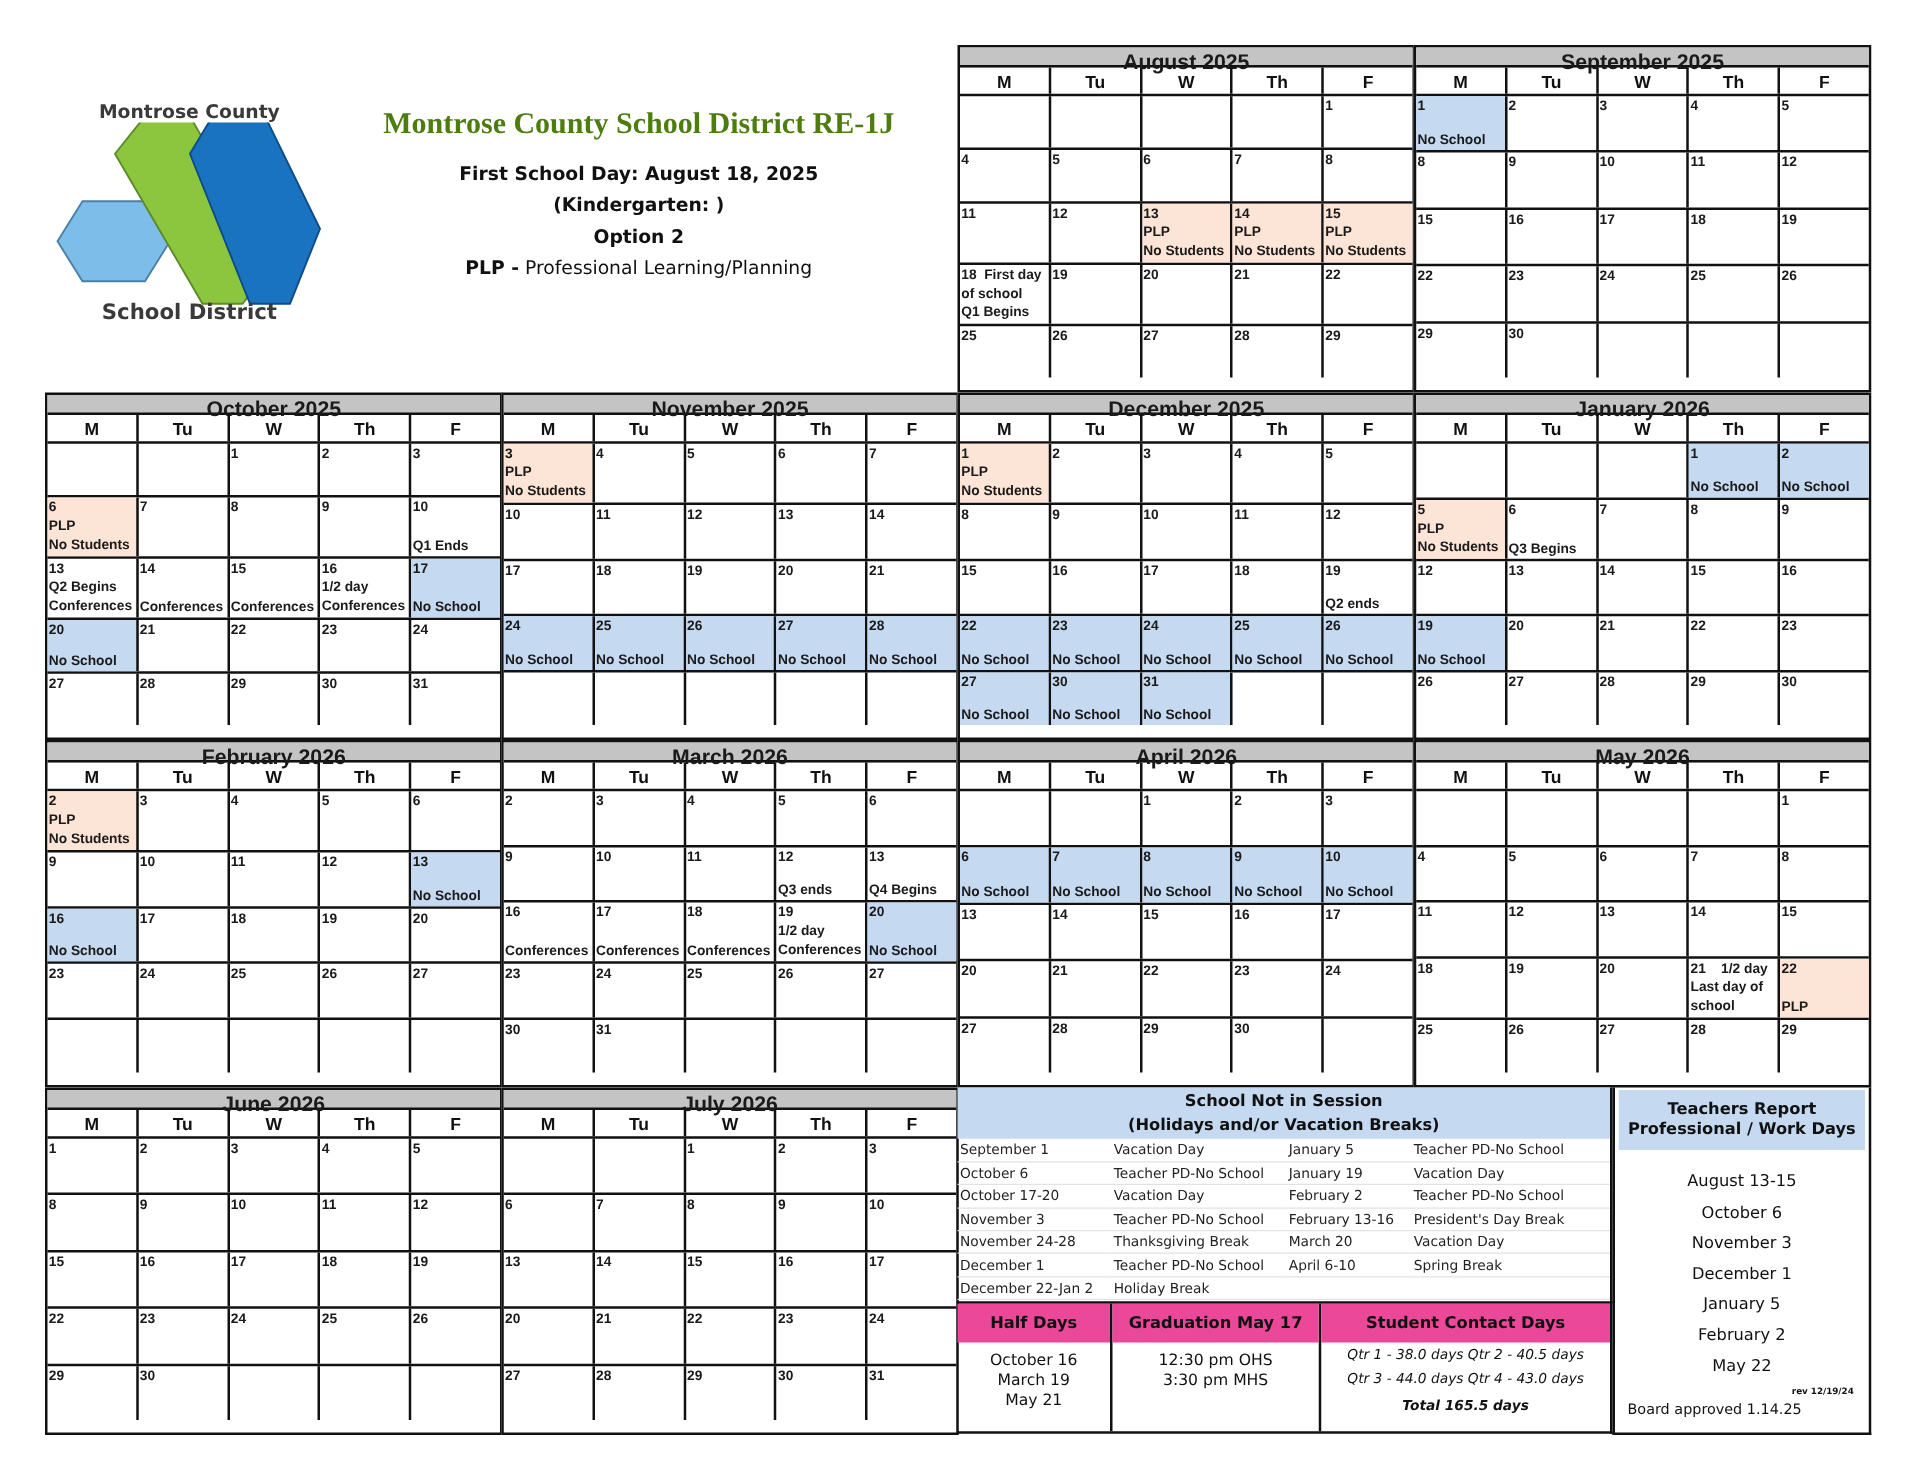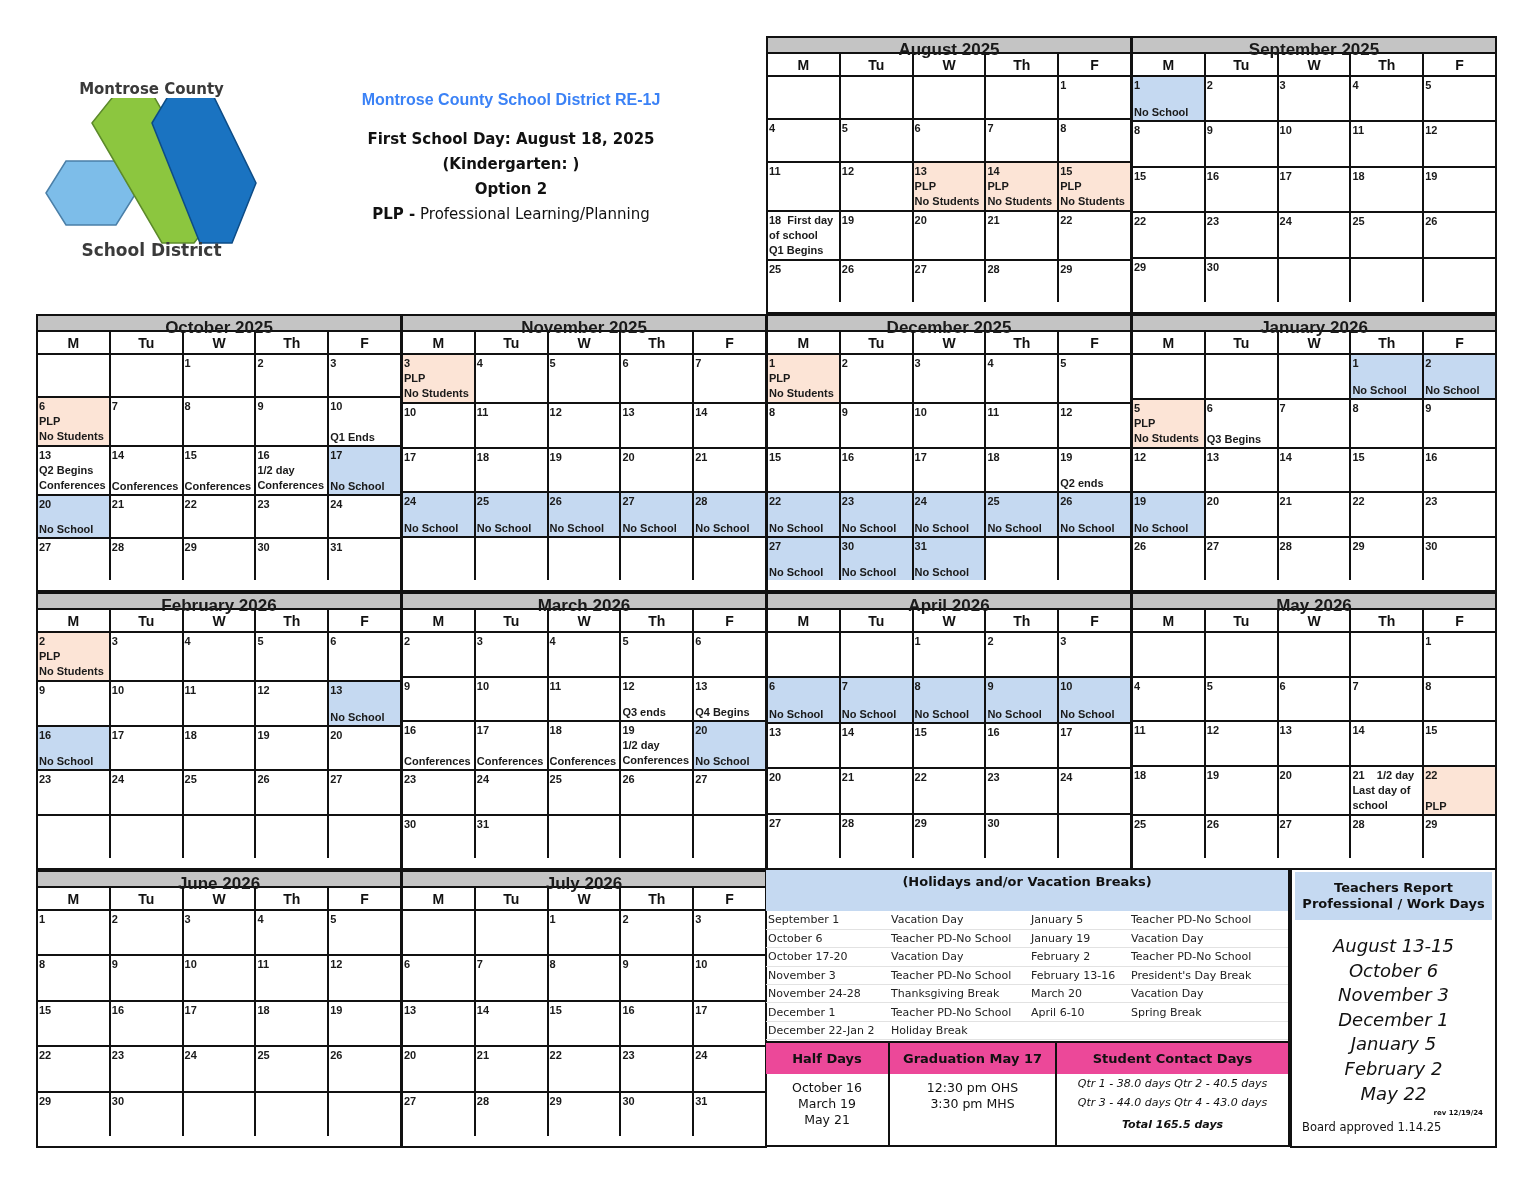--- a/index.html
+++ b/index.html
@@ -8,21 +8,21 @@
 
   .header-area { position: absolute; left: 36px; top: 36px; width: 730px; height: 278px; }
   .logo { position: absolute; left: 8px; top: 44px; width: 215px; height: 190px; }
   .logo-top { position: absolute; left: 0; top: 0; width: 215px; text-align: center;
     font-family: "DejaVu Sans", sans-serif; font-weight: bold; font-size: 15px; color: #3a3a3a; }
   .logo-bottom { position: absolute; left: 0; top: 160px; width: 215px; text-align: center;
     font-family: "DejaVu Sans", sans-serif; font-weight: bold; font-size: 17px; color: #3a3a3a; }
   .logo svg { position: absolute; left: 0; top: 18px; }
 
   .title-block { position: absolute; left: 225px; top: 50px; width: 500px; text-align: center; }
-  .title-line { font-family: Liberation Sans, sans-serif; font-weight: bold; font-size: 16px; line-height: 27px; color: #3b82f6; }
+  .title-line { font-family: Liberation Serif, serif; font-weight: bold; font-size: 24px; line-height: 27px; color: #4d7c0f; }
   .info-block { margin-top: 14px; font-family: "DejaVu Sans", sans-serif; font-size: 15px; line-height: 25px; }
   .info-block .b { font-weight: bold; }
   .plp-line .plp-key { font-weight: bold; }
 
   .month { position: absolute; width: 366px; height: 278px; border: 2px solid #111; background: #fff; }
   .month-title { height: 16px; background: #c4c4c4; border-bottom: 2px solid #111;
     text-align: center; font-weight: bold; font-size: 17px; line-height: 23px; color: #1a1a1a; }
   .dow-row { display: flex; height: 23px; border-bottom: 2px solid #111; }
   .dow { flex: 1; text-align: center; font-weight: bold; font-size: 14px; line-height: 22px; border-right: 2px solid #111; }
   .dow:last-child { border-right: none; }
@@ -55,21 +55,21 @@
   .half { width: 124px; }
   .grad { width: 167px; }
   .grad .bbox-body { }
   .contact { flex: 1; }
   .contact .bbox-body { font-size: 11px; line-height: 19px; padding-top: 0; font-style: italic; }
   .contact .total { font-weight: bold; margin-top: 3px; }
 
   .teachers { position: absolute; left: 1290px; top: 870px; width: 207px; height: 278px; border: 2px solid #111; border-top: none; }
   .t-head { background: #c5d9f1; margin: 2px 3px 0 3px; height: 48px; text-align: center; font-family: "DejaVu Sans", sans-serif;
     font-weight: bold; font-size: 13px; line-height: 16px; padding-top: 8px; }
-  .t-list { margin-top: 14px; text-align: center; font-family: "DejaVu Sans", sans-serif; font-size: 18px; line-height: 24.6px; font-style: italic; }
+  .t-list { margin-top: 14px; text-align: center; font-family: "DejaVu Sans", sans-serif; font-size: 13px; line-height: 24.6px; }
   .t-rev { position: absolute; right: 12px; top: 239px; font-family: "DejaVu Sans", sans-serif; font-size: 7px; font-weight: bold; }
   .t-board { position: absolute; left: 10px; top: 250px; font-family: "DejaVu Sans", sans-serif; font-size: 11.5px; }
 </style>
 </head>
 <body>
 
 <div class="header-area">
   <div class="logo">
     <div class="logo-top">Montrose County</div>
     <svg width="215" height="150" viewBox="0 0 215 150">
@@ -1314,20 +1314,21 @@
         </div>
         <div class="day">
           <span class="num"><span>31</span></span>
         </div>
       </div>
     </div>
   </div>
 
 <div class="legend-notsession">
   <div class="ns-head">
+    <div>School Not in Session</div>
     <div>(Holidays and/or Vacation Breaks)</div>
   </div>
   <table class="ns-table">
     <tbody>
       <tr>
           <td class="c1">September 1</td>
           <td class="c2">Vacation Day</td>
           <td class="c3">January 5</td>
           <td>Teacher PD-No School</td>
         </tr>

